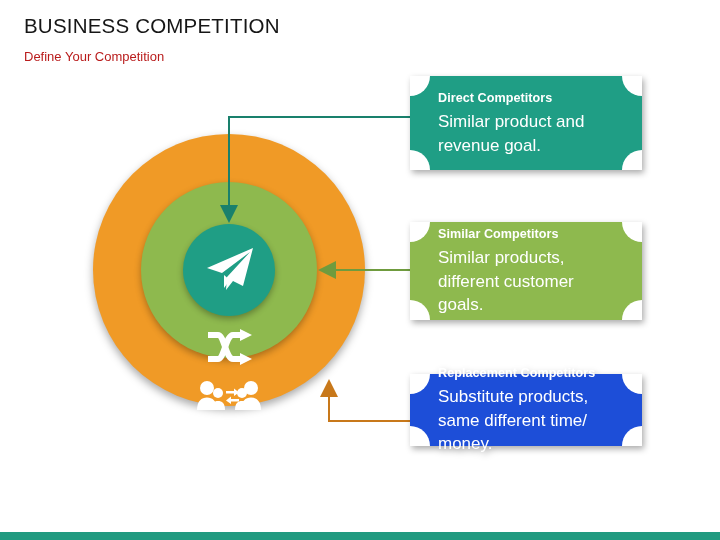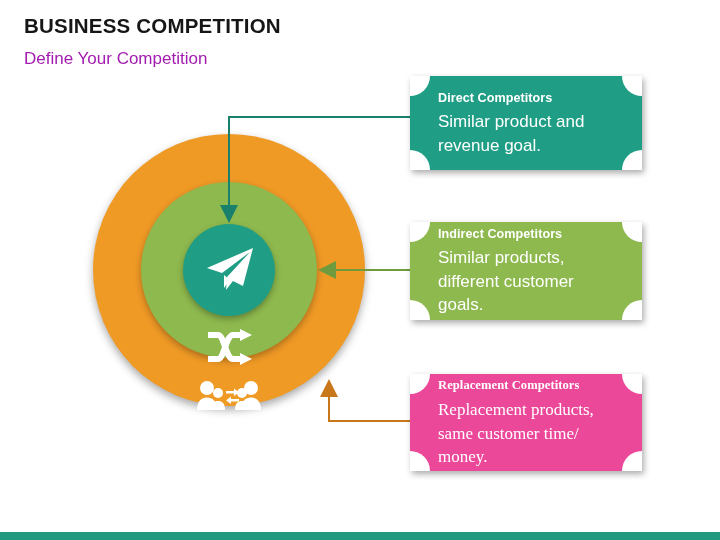--- a/index.html
+++ b/index.html
@@ -15,32 +15,32 @@
     font-family: "Liberation Sans", sans-serif;
     -webkit-font-smoothing: antialiased;
   }
 
   
   #slide-title {
     position: absolute;
     left: 24px;
     top: 14px;
     font-size: 20.5px;
-    font-weight: bold;
+    font-weight: normal;
     letter-spacing: 0.2px;
     color: #161616;
     white-space: nowrap;
   }
   #slide-subtitle {
     position: absolute;
     left: 24px;
     top: 49px;
-    font-size: 17px;
+    font-size: 13px;
     font-weight: normal;
-    color: #a21caf;
+    color: #b91c1c;
     white-space: nowrap;
   }
 
   
   #bottom-bar {
     position: absolute;
     left: 0;
     top: 532px;
     width: 720px;
     height: 8px;
@@ -133,23 +133,22 @@
 
   #callout-direct {
     left: 410px; top: 76px; width: 232px; height: 94px;
     background: #1F9E85;
   }
   #callout-indirect {
     left: 410px; top: 222px; width: 232px; height: 98px;
     background: #8EB94E;
   }
   #callout-replacement {
-    left: 410px; top: 374px; width: 232px; height: 97px;
-    background: #ec4899;
-    font-family: Liberation Serif, serif;
+    left: 410px; top: 374px; width: 232px; height: 72px;
+    background: #1d4ed8;
   }
   #callout-indirect .callout-title,
   #callout-indirect .callout-desc,
   #callout-replacement .callout-title,
   #callout-replacement .callout-desc {
     color: #ffffff;
   }
 
   
   .callout { position: absolute; }
@@ -245,26 +244,26 @@
   <span class="notch br"></span>
   <div class="callout-title">Direct Competitors</div>
   <div class="callout-desc">Similar product and revenue goal.</div>
 </div>
 
 <div class="callout" id="callout-indirect">
   <span class="notch tl"></span>
   <span class="notch tr"></span>
   <span class="notch bl"></span>
   <span class="notch br"></span>
-  <div class="callout-title">Indirect Competitors</div>
+  <div class="callout-title">Similar Competitors</div>
   <div class="callout-desc">Similar products, different customer goals.</div>
 </div>
 
 <div class="callout" id="callout-replacement">
   <span class="notch tl"></span>
   <span class="notch tr"></span>
   <span class="notch bl"></span>
   <span class="notch br"></span>
   <div class="callout-title">Replacement Competitors</div>
-  <div class="callout-desc">Replacement products, same customer time/ money.</div>
+  <div class="callout-desc">Substitute products, same different time/ money.</div>
 </div>
 
 <div id="bottom-bar"></div>
 
 </body></html>

